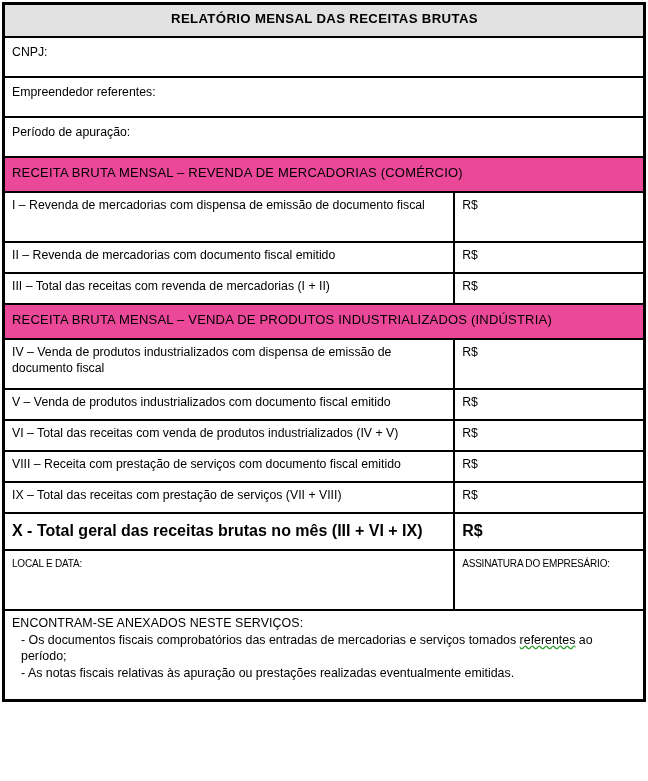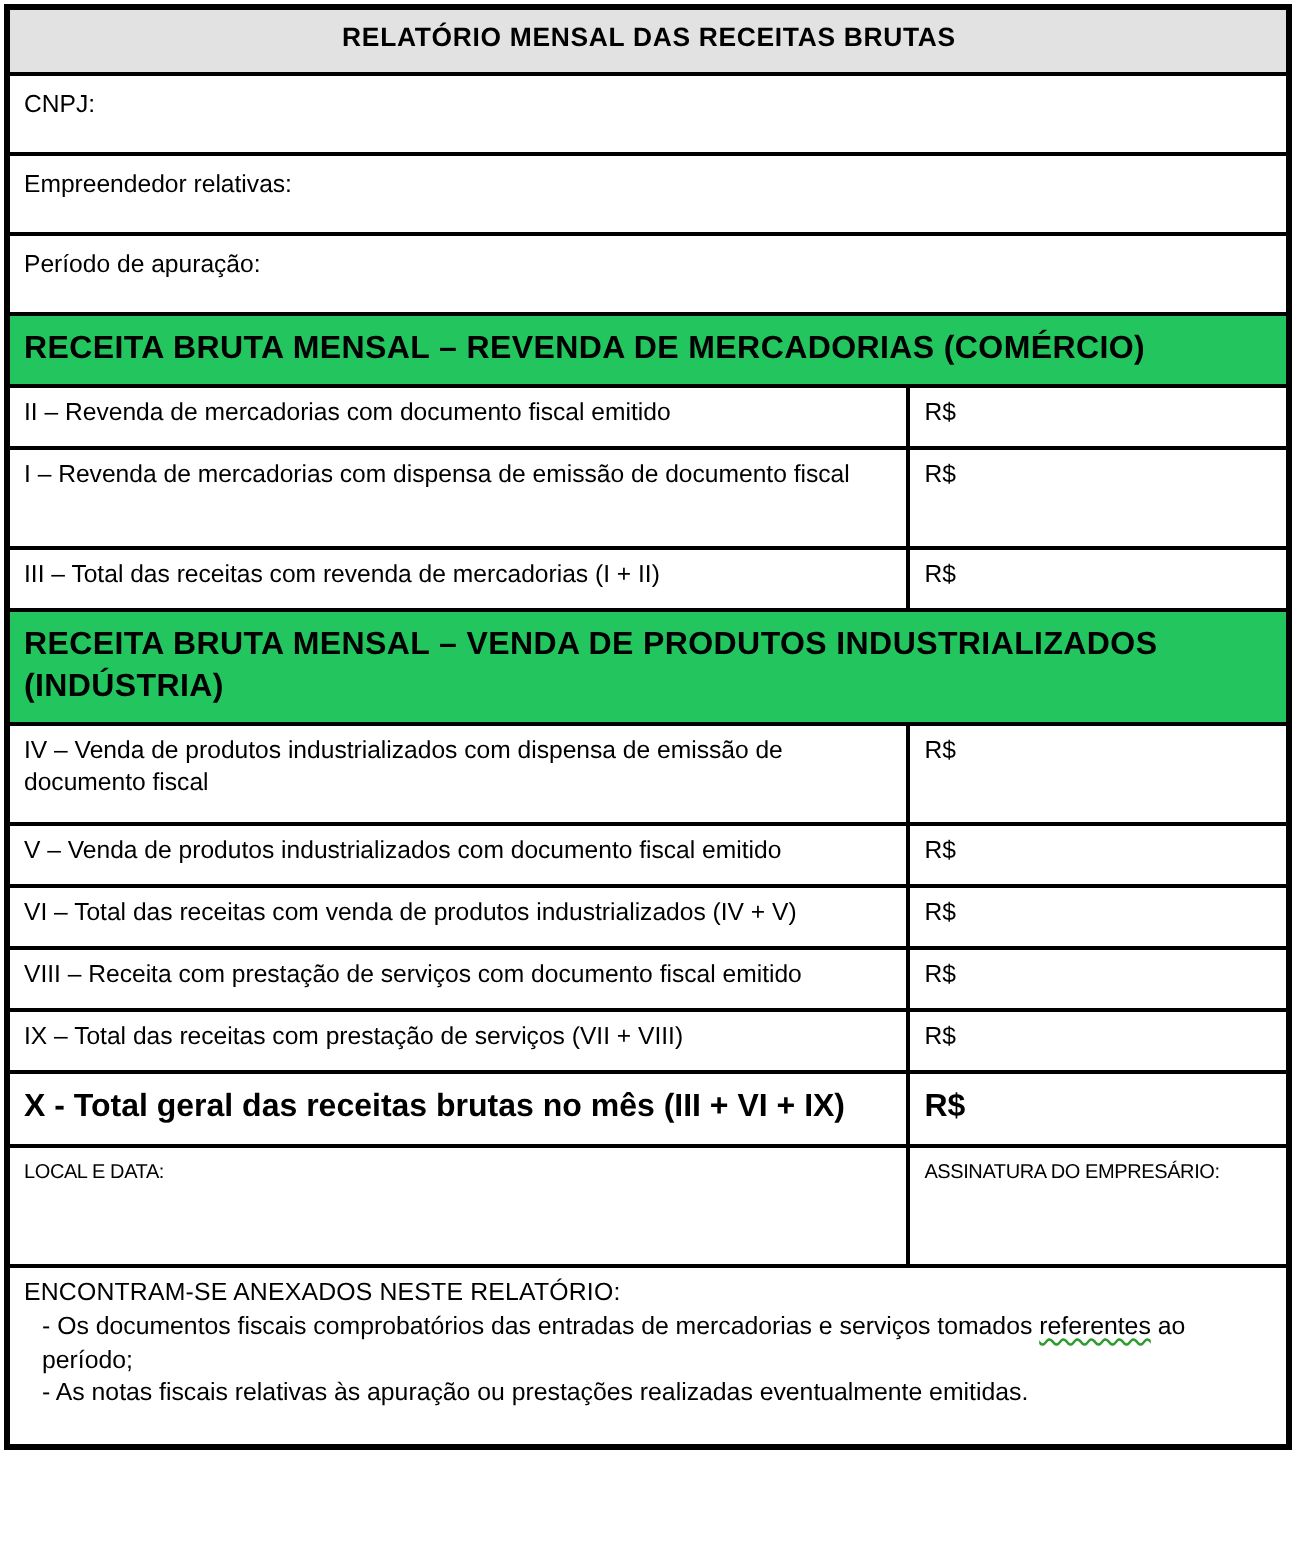--- a/index.html
+++ b/index.html
@@ -57,23 +57,23 @@
 
   
   tr.ident-row td {
     height: 24px;
     padding-top: 7px;
     padding-bottom: 7px;
   }
 
   
   tr.section-row td {
-    background: #22c55e;
-    font-weight: bold;
-    font-size: 16px;
+    background: #ec4899;
+    font-weight: normal;
+    font-size: 13px;
     letter-spacing: 0.2px;
     padding-top: 7px;
     padding-bottom: 7px;
     height: 19px;
   }
 
   
   td.item-label {
     width: 450px;
   }
@@ -140,35 +140,35 @@
     <tbody>
 
       <tr class="title-row">
         <td colspan="2">RELATÓRIO MENSAL DAS RECEITAS BRUTAS</td>
       </tr>
 
       <tr class="ident-row">
         <td colspan="2">CNPJ:</td>
       </tr>
       <tr class="ident-row">
-        <td colspan="2">Empreendedor relativas:</td>
+        <td colspan="2">Empreendedor referentes:</td>
       </tr>
       <tr class="ident-row">
         <td colspan="2">Período de apuração:</td>
       </tr>
 
       <tr class="section-row">
         <td colspan="2">RECEITA BRUTA  MENSAL – REVENDA  DE MERCADORIAS  (COMÉRCIO)</td>
       </tr>
-      <tr class="item-row one-line">
-        <td class="item-label">II – Revenda de mercadorias com documento fiscal emitido</td>
-        <td class="item-value">R$</td>
-      </tr>
       <tr class="item-row two-line">
         <td class="item-label">I – Revenda de mercadorias com dispensa de emissão de documento fiscal</td>
+        <td class="item-value">R$</td>
+      </tr>
+      <tr class="item-row one-line">
+        <td class="item-label">II – Revenda de mercadorias com documento fiscal emitido</td>
         <td class="item-value">R$</td>
       </tr>
       <tr class="item-row one-line">
         <td class="item-label">III – Total das receitas com revenda de mercadorias (I + II)</td>
         <td class="item-value">R$</td>
       </tr>
 
       <tr class="section-row">
         <td colspan="2">RECEITA BRUTA  MENSAL – VENDA DE PRODUTOS  INDUSTRIALIZADOS  (INDÚSTRIA)</td>
       </tr>
@@ -199,21 +199,21 @@
         <td class="item-value">R$</td>
       </tr>
 
       <tr class="signature-row">
         <td class="item-label">LOCAL E DATA:</td>
         <td class="item-value">ASSINATURA DO EMPRESÁRIO:</td>
       </tr>
 
       <tr class="footer-row">
         <td colspan="2">
-          <span class="footer-head">ENCONTRAM-SE  ANEXADOS NESTE RELATÓRIO:</span>
+          <span class="footer-head">ENCONTRAM-SE  ANEXADOS NESTE SERVIÇOS:</span>
           <span class="footer-list">
             <span class="bullet-line"><span> - Os documentos fiscais comprobatórios das entradas de mercadorias e serviços tomados </span><span class="spellcheck">referentes</span><span> ao período;</span></span>
             <span class="bullet-line"><span> - As notas fiscais relativas às apuração ou prestações realizadas eventualmente emitidas.</span></span>
           </span>
         </td>
       </tr>
 
     </tbody>
   </table>
 </div>

